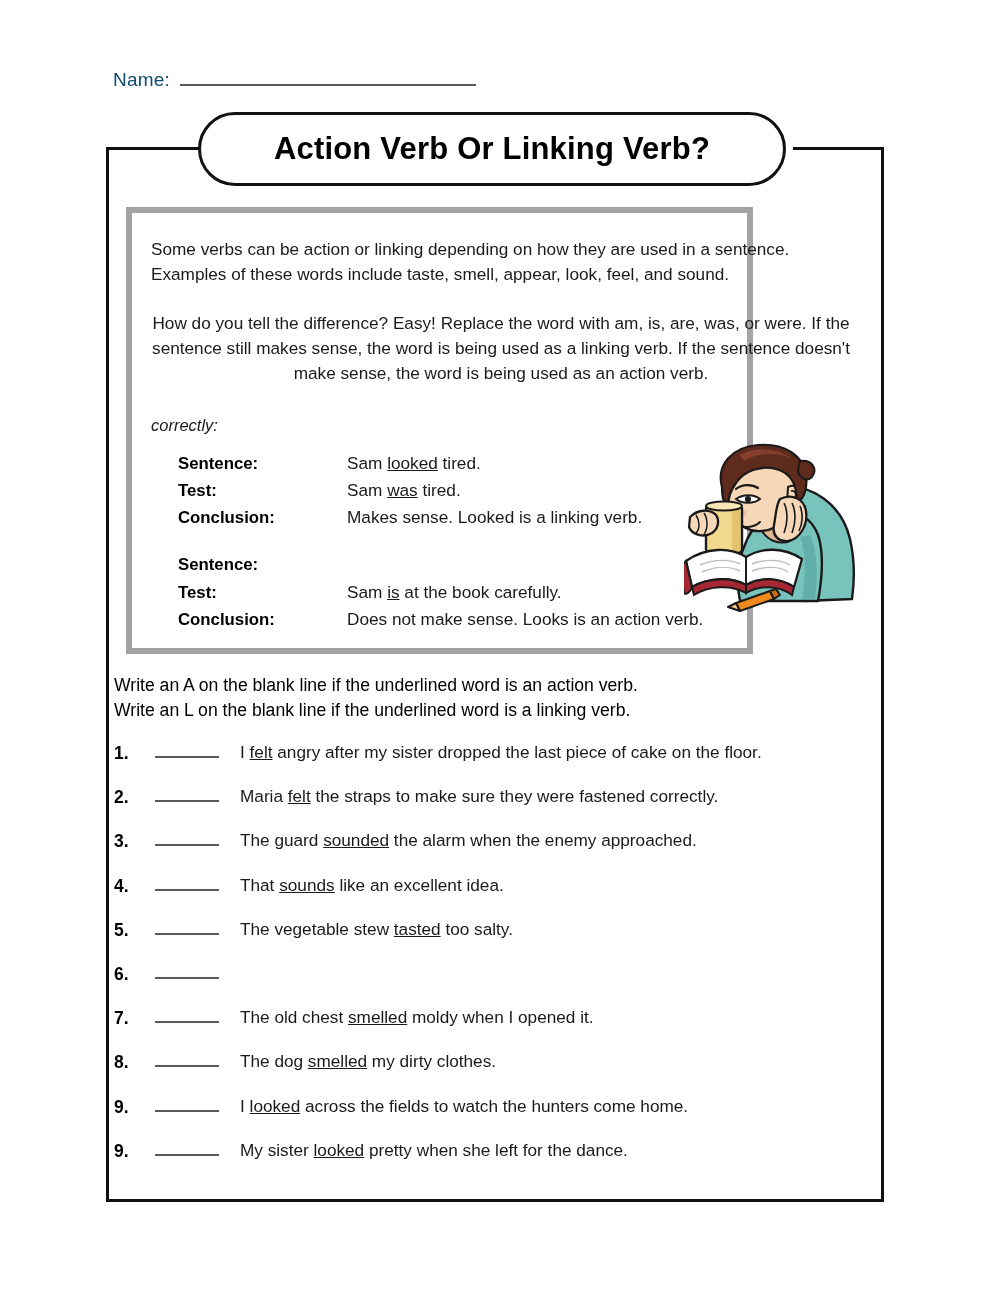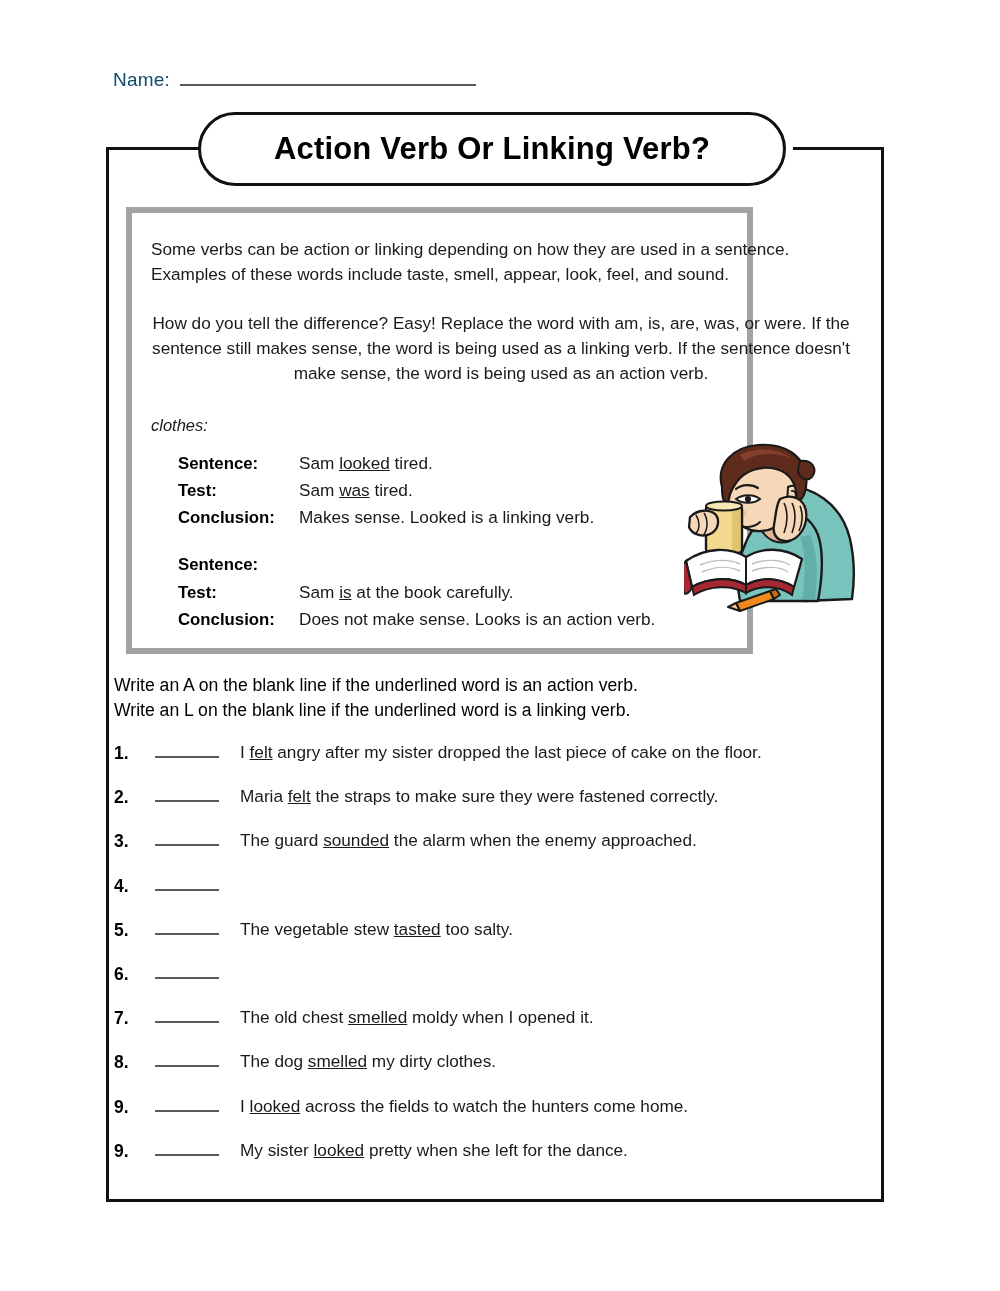--- a/index.html
+++ b/index.html
@@ -106,20 +106,21 @@
     position: absolute;
     left: 46px;
   }
   #example-group-1 { top: 240px; }
   #example-group-2 { top: 342px; }
 
   .example-row {
     display: flex;
     align-items: baseline;
     height: 27px;
+    gap: 48px;
   }
   .example-label {
     width: 121px;
     flex: 0 0 121px;
     font-size: 16.8px;
     font-weight: bold;
     color: #000000;
   }
   .example-value {
     font-size: 17.2px;
@@ -197,21 +198,21 @@
 
 <div id="title-pill">
   <span id="title-text">Action Verb Or Linking Verb?</span>
 </div>
 
 <div id="intro-box">
 
   <div class="intro-para" id="intro-para-1">Some verbs can be action or linking depending on how they are used in a sentence. Examples of these words include taste, smell, appear, look, feel, and sound.</div>
   <div class="intro-para" id="intro-para-2">How do you tell the difference? Easy! Replace the word with am, is, are, was, or were. If the sentence still makes sense, the word is being used as a linking verb. If the sentence doesn't make sense, the word is being used as an action verb.</div>
 
-  <div id="examples-label">clothes:</div>
+  <div id="examples-label">correctly:</div>
 
   <div class="example-group" id="example-group-1">
     <div class="example-row">
       <span class="example-label">Sentence:</span>
       <span class="example-value"><span>Sam </span><span class="u">looked</span><span> tired.</span></span>
     </div>
     <div class="example-row">
       <span class="example-label">Test:</span>
       <span class="example-value"><span>Sam </span><span class="u">was</span><span> tired.</span></span>
     </div>
@@ -319,20 +320,21 @@
 
   <div class="question-row">
     <span class="q-num">3.</span>
     <span class="q-blank"></span>
     <span class="q-text"><span>The guard </span><span class="u">sounded</span><span> the alarm when the enemy approached.</span></span>
   </div>
 
   <div class="question-row">
     <span class="q-num">4.</span>
     <span class="q-blank"></span>
+    <span class="q-text"><span>That </span><span class="u">sounds</span><span> like an excellent idea.</span></span>
   </div>
 
   <div class="question-row">
     <span class="q-num">5.</span>
     <span class="q-blank"></span>
     <span class="q-text"><span>The vegetable stew </span><span class="u">tasted</span><span> too salty.</span></span>
   </div>
 
   <div class="question-row">
     <span class="q-num">6.</span>

